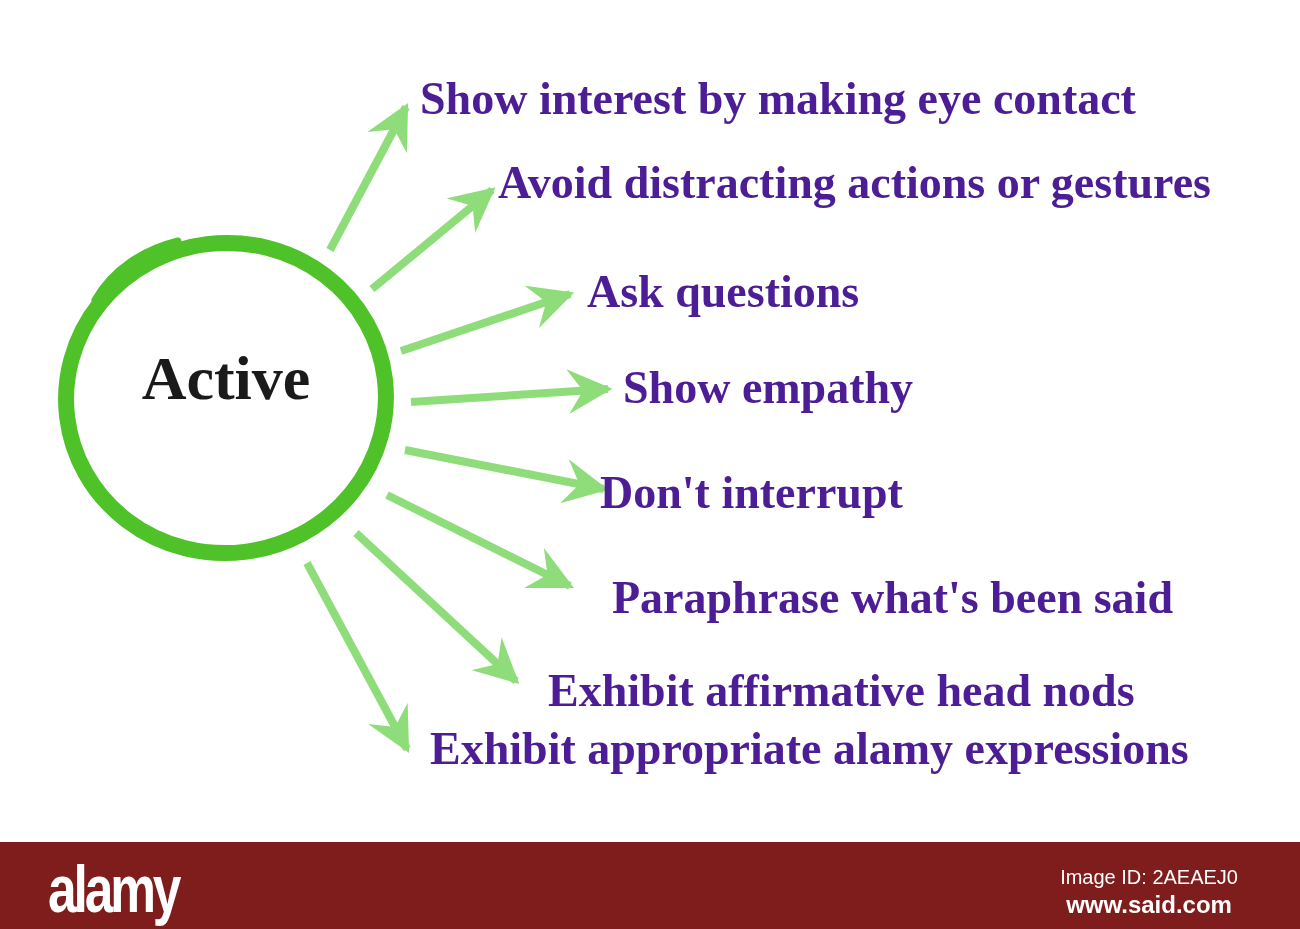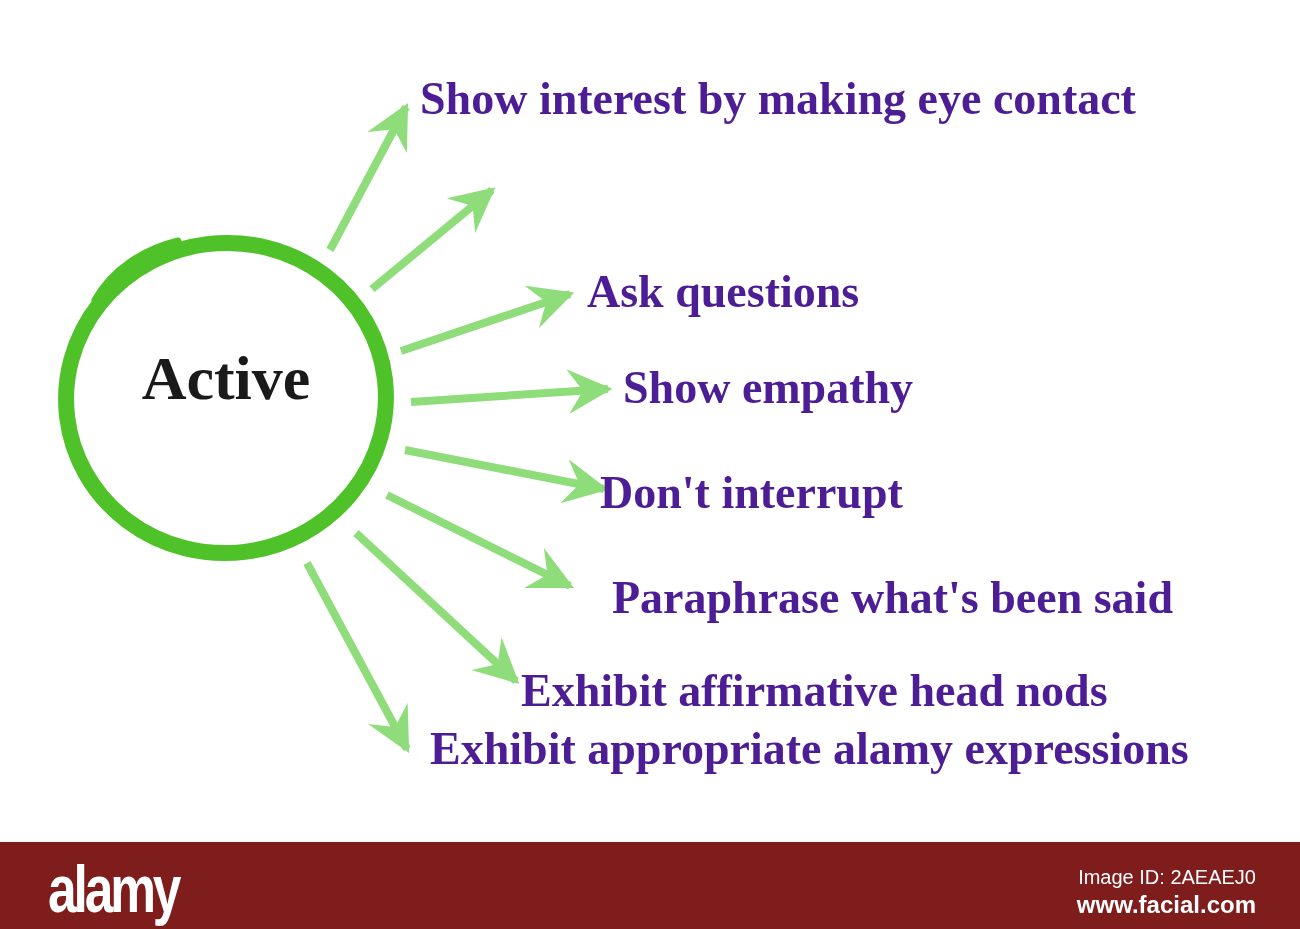--- a/index.html
+++ b/index.html
@@ -30,23 +30,23 @@
     font-family:"Liberation Sans", sans-serif;
   }
   .logo{
     position:absolute;left:48px;top:50%;
     transform:translateY(-54%) scaleX(0.78);
     transform-origin:left center;
     font-weight:bold;font-size:66px;letter-spacing:-4px;
     color:#ffffff;
   }
   .meta{
-    position:absolute;right:44px;top:50%;
+    position:absolute;right:62px;top:50%;
     transform:translateY(-50%);
-    text-align:right;color:#ffffff;
+    text-align:center;color:#ffffff;
   }
   .meta-id{font-size:20px;line-height:26px;font-weight:normal;}
   .meta-url{font-size:24px;line-height:30px;font-weight:bold;}
 </style>
 </head>
 <body>
 
 <div class="stage">
 
   <svg class="art" width="1300" height="842" viewBox="0 0 1300 842">
@@ -71,28 +71,29 @@
       <line x1="356" y1="533" x2="516" y2="681" marker-end="url(#ah)"></line>
       <line x1="307" y1="563" x2="407" y2="749" marker-end="url(#ah)"></line>
     </g>
   </svg>
 
   <div class="title">
     <div>Active</div>
   </div>
 
   <div class="item" style="left:420px;top:99px">Show interest by making eye contact</div>
+  <div class="item" style="left:498px;top:183px">Avoid distracting actions or gestures</div>
   <div class="item" style="left:623px;top:388px">Show empathy</div>
   <div class="item" style="left:587px;top:292px">Ask questions</div>
   <div class="item" style="left:600px;top:493px">Don't interrupt</div>
   <div class="item" style="left:612px;top:598px">Paraphrase what's been said</div>
-  <div class="item" style="left:521px;top:691px">Exhibit affirmative head nods</div>
+  <div class="item" style="left:548px;top:691px">Exhibit affirmative head nods</div>
   <div class="item" style="left:430px;top:749px">Exhibit appropriate alamy expressions</div>
 
   <div class="bar">
     <div class="logo">alamy</div>
     <div class="meta">
       <div class="meta-id">Image ID: 2AEAEJ0</div>
-      <div class="meta-url">www.facial.com</div>
+      <div class="meta-url">www.said.com</div>
     </div>
   </div>
 
 </div>
 
 </body></html>

